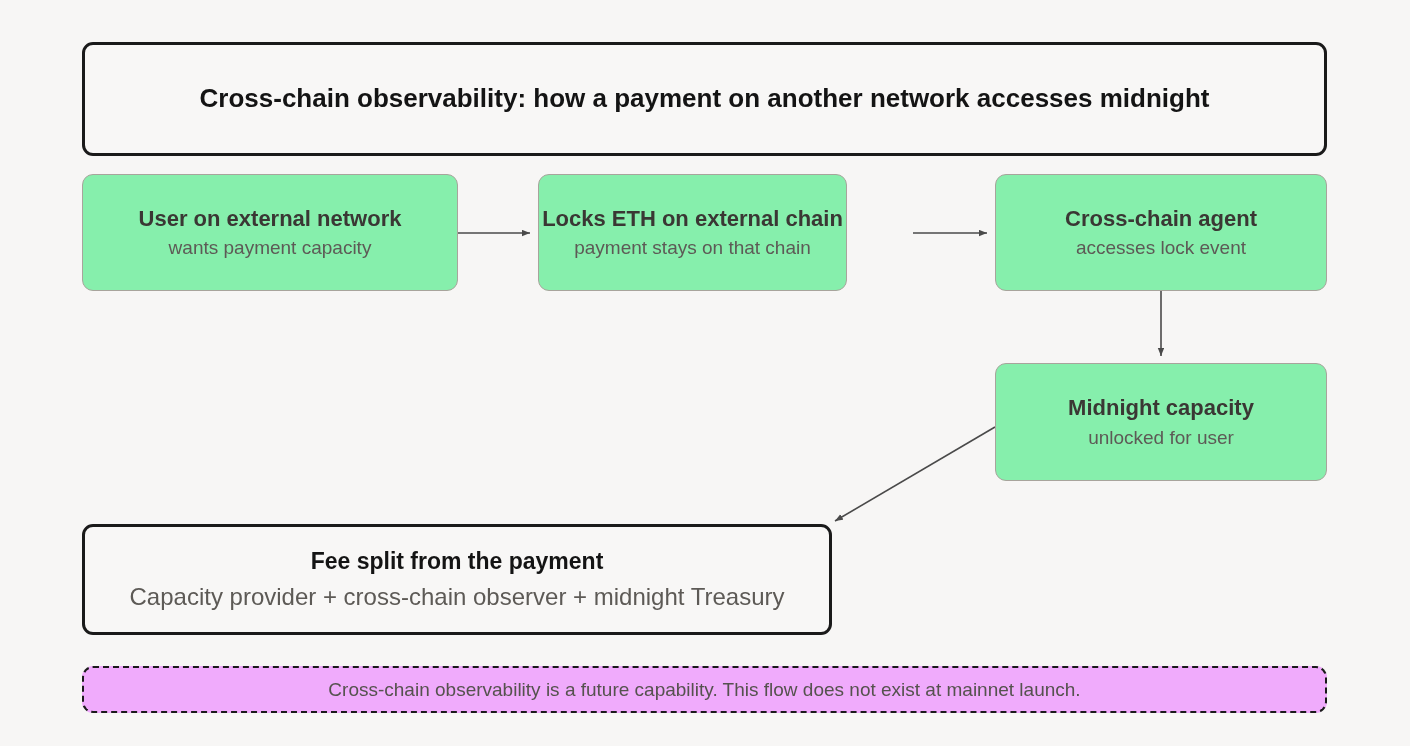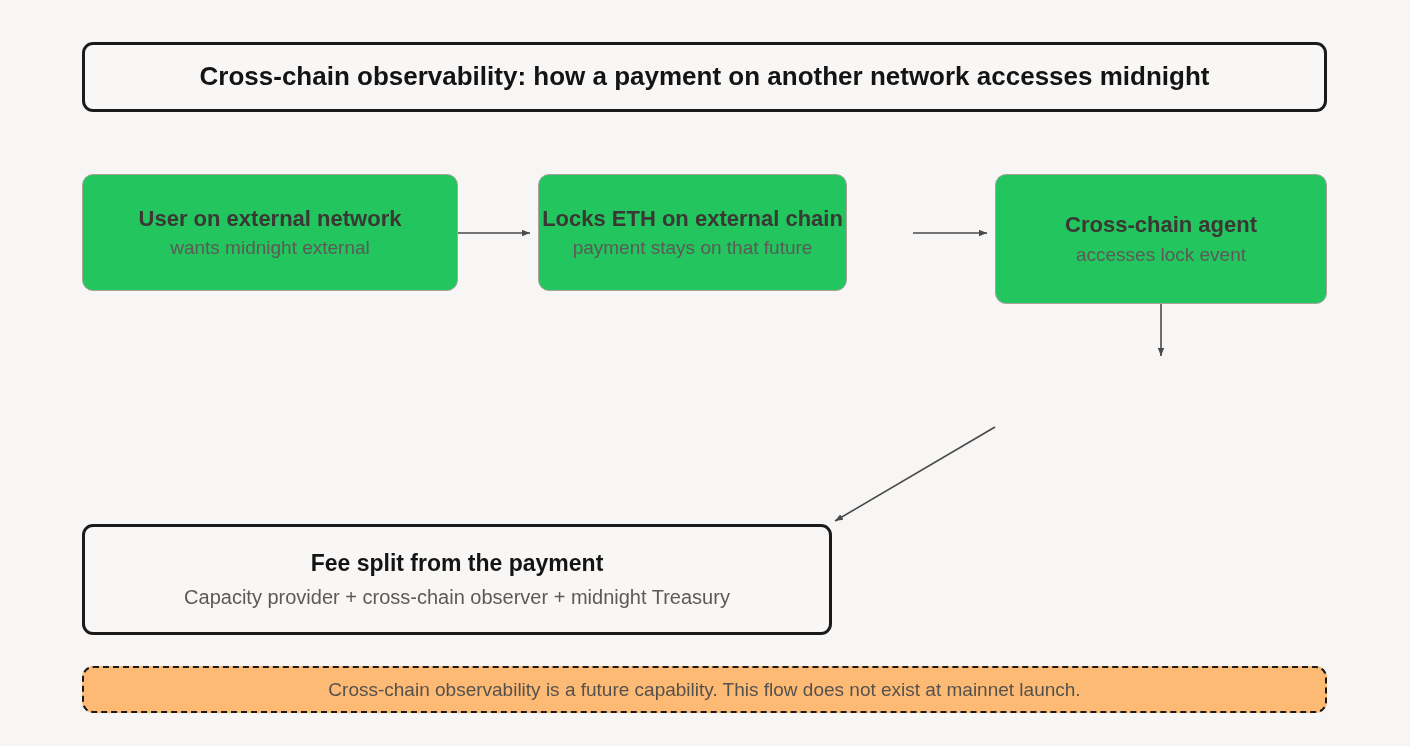--- a/index.html
+++ b/index.html
@@ -42,28 +42,28 @@
 
   
   .node--strong {
     background: #f8f7f6;
     border: 3px solid #1a1a1a;
     border-radius: 11px;
   }
 
   
   .node--fill {
-    background: #22c55e;
+    background: #86efac;
     border: 1.3px solid #a8a49c;
     border-radius: 11px;
   }
 
   
   .node--dashed {
-    background: #fdba74;
+    background: #f0abfc;
     border: 2px dashed #1a1a1a;
     border-radius: 11px;
   }
 
   .node-title {
     font-weight: bold;
     color: #3a3734;
     white-space: nowrap;
     line-height: 1.15;
   }
@@ -74,21 +74,21 @@
     color: #5d5a56;
     white-space: nowrap;
     line-height: 1.15;
   }
 
   
   #title-banner {
     left: 82px;
     top: 42px;
     width: 1245px;
-    height: 70px;
+    height: 114px;
   }
   #title-banner .node-title {
     font-size: 26px;
   }
 
   #node-user {
     left: 82px;
     top: 174px;
     width: 376px;
     height: 117px;
@@ -96,21 +96,21 @@
   #node-locks {
     left: 538px;
     top: 174px;
     width: 309px;
     height: 117px;
   }
   #node-agent {
     left: 995px;
     top: 174px;
     width: 332px;
-    height: 130px;
+    height: 117px;
   }
   #node-capacity {
     left: 995px;
     top: 363px;
     width: 332px;
     height: 118px;
   }
 
   .node--fill .node-title {
     font-size: 22px;
@@ -124,21 +124,21 @@
     left: 82px;
     top: 524px;
     width: 750px;
     height: 111px;
   }
   #node-fee .node-title {
     font-size: 23px;
     margin-bottom: 9px;
   }
   #node-fee .node-sub {
-    font-size: 20px;
+    font-size: 24px;
   }
 
   #footer-note {
     left: 82px;
     top: 666px;
     width: 1245px;
     height: 47px;
   }
   #footer-note .node-sub {
     font-size: 19px;
@@ -165,33 +165,37 @@
 
     <line x1="995" y1="427" x2="835" y2="521" stroke="#4a4a4a" stroke-width="1.6" marker-end="url(#arrowhead)"></line>
   </svg>
 
   <div class="node node--strong" id="title-banner">
     <div class="node-title">Cross-chain observability: how a payment on another network accesses midnight</div>
   </div>
 
   <div class="node node--fill" id="node-user">
     <div class="node-title">User on external network</div>
-    <div class="node-sub">wants midnight external</div>
+    <div class="node-sub">wants payment capacity</div>
   </div>
 
   <div class="node node--fill" id="node-locks">
     <div class="node-title">Locks ETH on external chain</div>
-    <div class="node-sub">payment stays on that future</div>
+    <div class="node-sub">payment stays on that chain</div>
   </div>
 
   <div class="node node--fill" id="node-agent">
     <div class="node-title">Cross-chain agent</div>
     <div class="node-sub">accesses lock event</div>
   </div>
 
+  <div class="node node--fill" id="node-capacity">
+    <div class="node-title">Midnight capacity</div>
+    <div class="node-sub">unlocked for user</div>
+  </div>
 
   <div class="node node--strong" id="node-fee">
     <div class="node-title">Fee split from the payment</div>
     <div class="node-sub">Capacity provider + cross-chain observer + midnight Treasury</div>
   </div>
 
   <div class="node node--dashed" id="footer-note">
     <div class="node-sub">Cross-chain observability is a future capability. This flow does not exist at mainnet launch.</div>
   </div>
 

